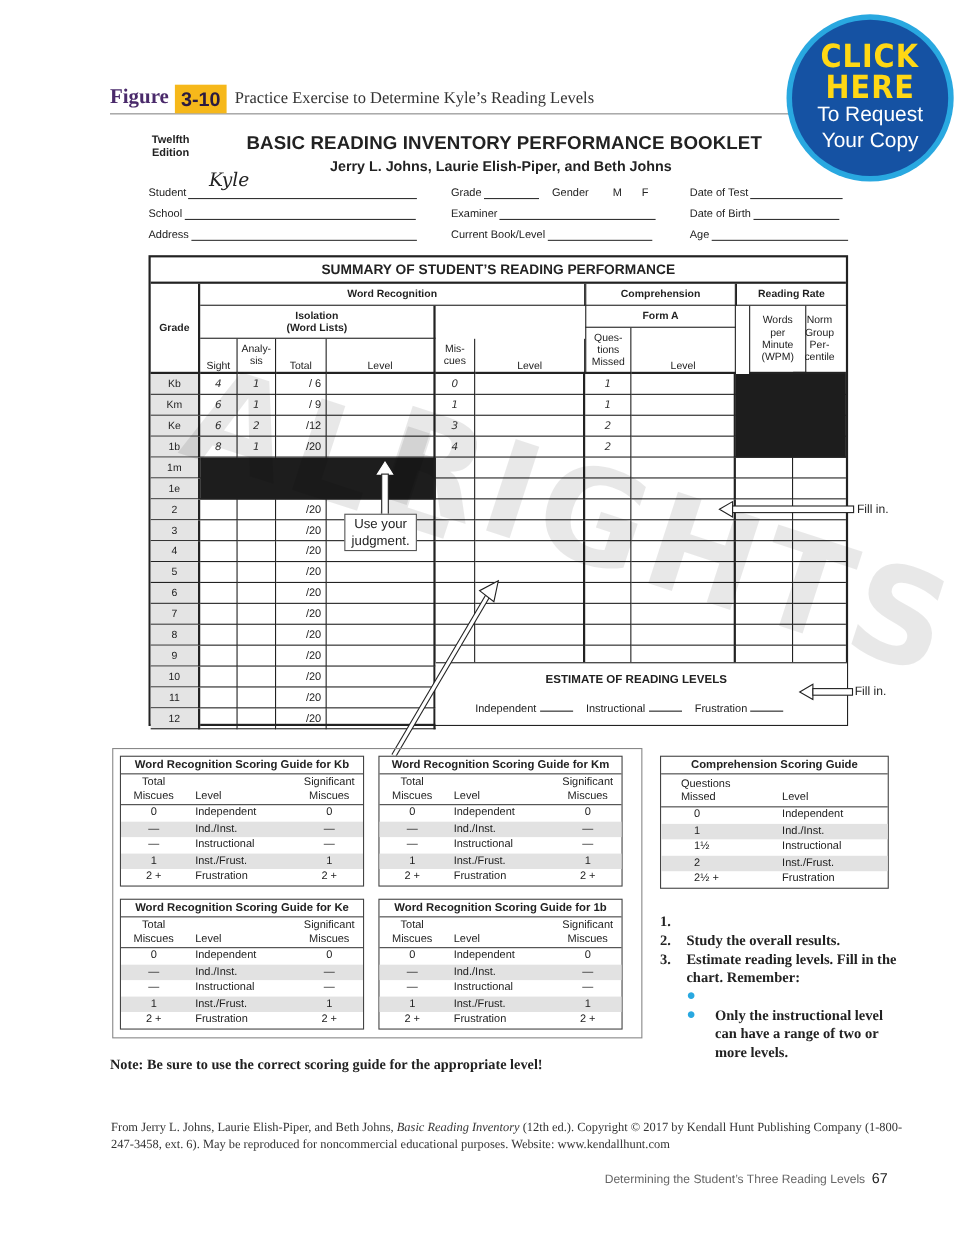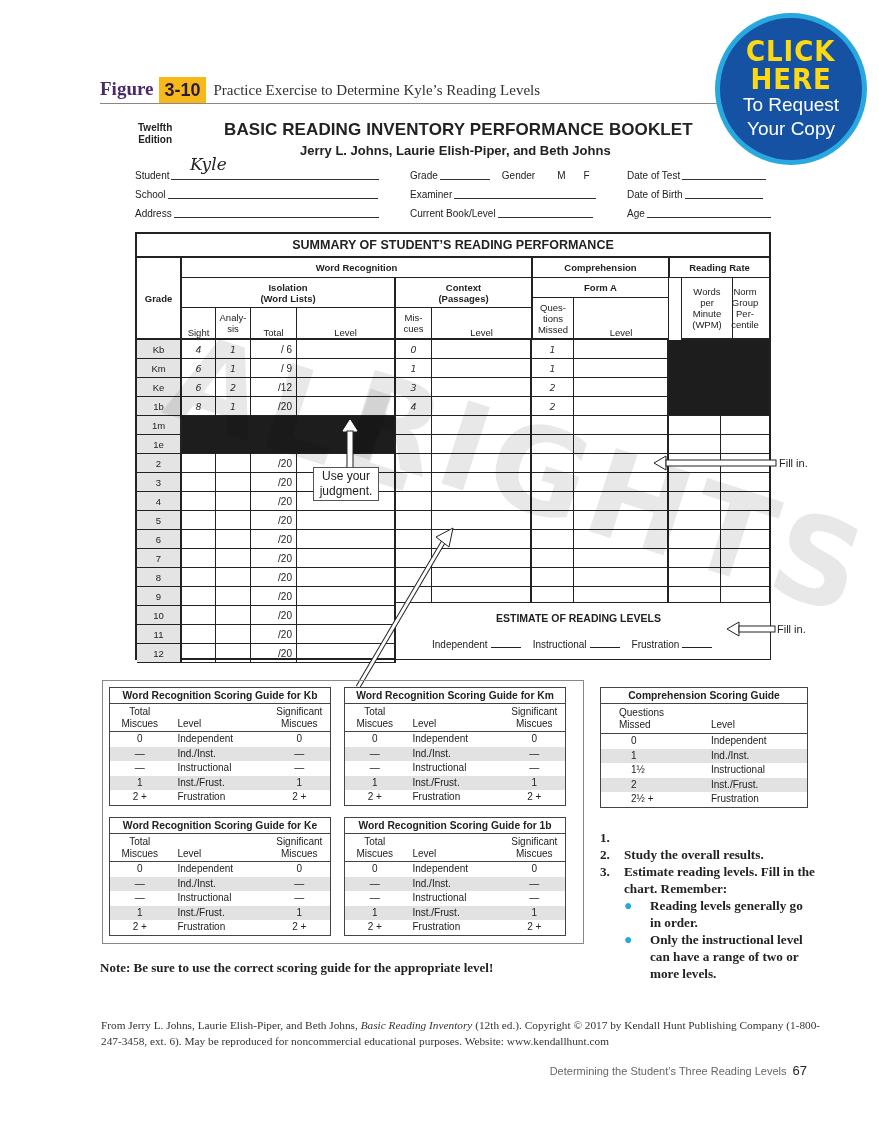--- a/index.html
+++ b/index.html
@@ -16,21 +16,21 @@
   .cta { position: absolute; left: 715px; top: 13px; width: 152px; height: 152px; border-radius: 50%; background: #29a8e0; padding: 5px; cursor: pointer; }
   .cta-inner { width: 100%; height: 100%; border-radius: 50%; background: #1552a3; display: flex; flex-direction: column; align-items: center; justify-content: center; }
   .cta-big { font-family: "DejaVu Sans", sans-serif; font-weight: bold; color: #ffd814; font-size: 29px; line-height: 28px; letter-spacing: 1px; transform: scaleX(0.9); }
   .cta-small { color: #fff; font-size: 19px; line-height: 24px; }
 
   
   .edition { position: absolute; left: 138px; top: 122px; font-size: 10px; font-weight: bold; line-height: 12px; text-align: center; }
   .booklet-title { position: absolute; left: 224px; top: 120px; font-size: 17px; font-weight: bold; letter-spacing: 0.1px; }
   .booklet-authors { position: absolute; left: 300px; top: 143px; font-size: 13px; font-weight: bold; }
 
-  .field { position: absolute; font-size: 10px; display: flex; }
+  .field { position: absolute; font-size: 10px; display: flex; align-items: flex-end; }
   .field .line { border-bottom: 1px solid #333; height: 10px; margin-left: 2px; position: relative; }
   .handwriting { position: absolute; font-family: "DejaVu Serif", serif; font-style: italic; font-size: 17px; color: #222; }
 
   
   .summary { position: absolute; left: 135px; top: 232px; width: 636px; height: 428px; border: 2px solid #222; background: #fff; }
   .summary .cell { position: absolute; border-right: 1px solid #222; border-bottom: 1px solid #222; font-size: 9.5px; text-align: center; display: flex; align-items: center; justify-content: center; line-height: 11px; }
   .grade-cell { background: #e4e4e4; }
   .hw { font-family: "DejaVu Sans", sans-serif; font-style: italic; font-size: 13px; color: #333; }
   .dark { background: #1d1d1d !important; }
 
@@ -142,22 +142,20 @@
 </div>
 
 <div class="summary" id="summary">
   <div class="cell" style="left:0;top:0;width:632px;height:24px;border-right:none;border-bottom:2px solid #222;font-size:12.5px;font-weight:bold;">SUMMARY OF STUDENT’S READING PERFORMANCE</div>
   <div class="cell" style="left:0;top:24px;width:45px;height:82px;font-weight:bold;border-right:2px solid #222;border-bottom:2px solid #222;">Grade</div>
   <div class="cell" style="left:45px;top:24px;width:350px;height:20px;font-weight:bold;">Word Recognition</div>
   <div class="cell" style="left:395px;top:24px;width:137px;height:20px;font-weight:bold;border-left:1px solid #222;">Comprehension</div>
   <div class="cell" style="left:532px;top:24px;width:100px;height:20px;font-weight:bold;border-right:none;border-left:1px solid #222;">Reading Rate</div>
   <div class="cell" style="left:45px;top:44px;width:214px;height:30px;font-weight:bold;white-space:pre-line;border-right:2px solid #222;">Isolation
 (Word Lists)</div>
-  <div class="cell" style="left:259px;top:44px;width:136px;height:30px;font-weight:bold;white-space:pre-line;">Context
-(Passages)</div>
   <div class="cell" style="left:395px;top:44px;width:137px;height:20px;font-weight:bold;border-left:1px solid #222;">Form A</div>
   <div class="cell" style="left:532px;top:44px;width:52px;height:62px;white-space:pre-line;border-left:1px solid #222;border-bottom:2px solid #222;margin-left:12px;">Words
 per
 Minute
 (WPM)</div>
   <div class="cell" style="left:584px;top:44px;width:48px;height:62px;white-space:pre-line;border-right:none;border-bottom:2px solid #222;">Norm
 Group
 Per-
 centile</div>
   <div class="cell" style="left:45px;top:74px;width:34px;height:32px;align-items:flex-end;border-bottom:2px solid #222;">Sight</div>
@@ -575,21 +573,20 @@
   <div class="step">
       <span class="step-num">2.</span>
       <span>Study the overall results.</span>
     </div>
   <div class="step">
       <span class="step-num">3.</span>
       <span>Estimate reading levels. Fill in the chart. Remember:</span>
     </div>
   <div class="bullet">
       <span class="dot">●</span>
-      <span>Reading levels generally go in order.</span>
     </div>
   <div class="bullet">
       <span class="dot">●</span>
       <span>Only the instructional level can have a range of two or more levels.</span>
     </div>
 </div>
 
 <div class="citation"><span>From Jerry L. Johns, Laurie Elish-Piper, and Beth Johns, </span><i>Basic Reading Inventory</i><span> (12th ed.). Copyright © 2017 by Kendall Hunt Publishing Company (1-800-247-3458, ext. 6). May be reproduced for noncommercial educational purposes. Website: www.kendallhunt.com</span></div>
 
 <div class="page-foot"><span>Determining the Student’s Three Reading Levels</span><span class="page-num">67</span></div>

